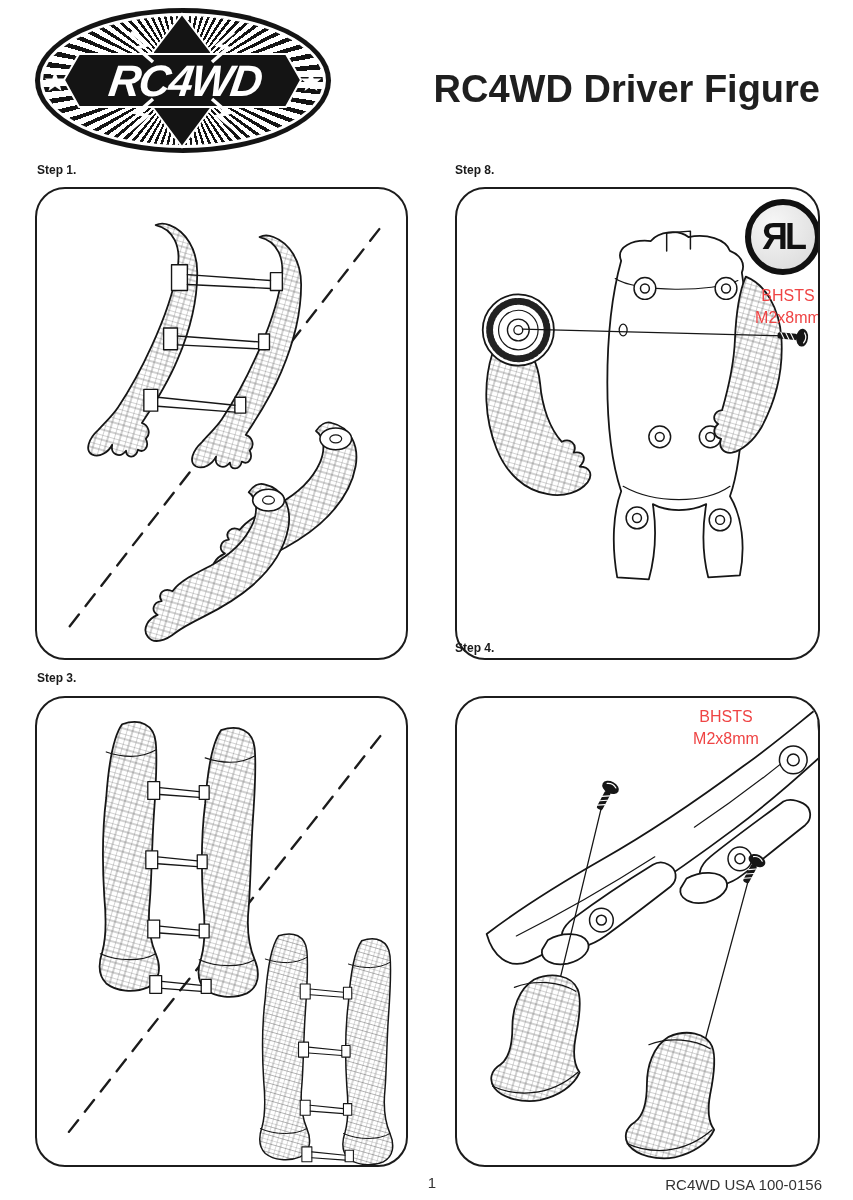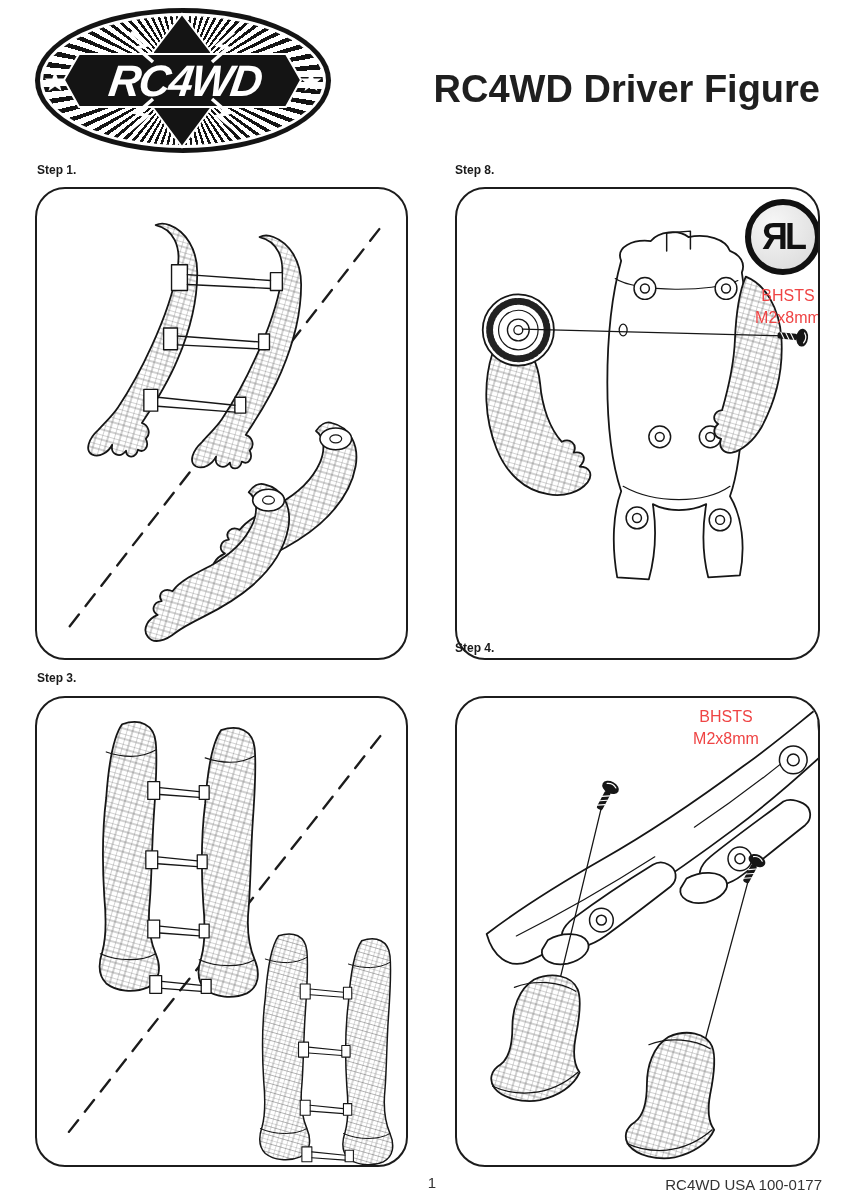--- a/index.html
+++ b/index.html
@@ -269,15 +269,15 @@
         <path d="M36,392 C58,402 92,404 122,378 M58,292 C78,284 104,286 120,296" fill="none" stroke="#161616" stroke-width="1.2"></path>
       </g>
     </svg>
     <div class="hw" id="hw4">
       <div>BHSTS</div>
       <div>M2x8mm</div>
     </div>
   </div>
 
   <div class="page-number">1</div>
-  <div class="doc-code">RC4WD USA 100-0177</div>
+  <div class="doc-code">RC4WD USA 100-0156</div>
 
 </div>
 
 </body></html>

